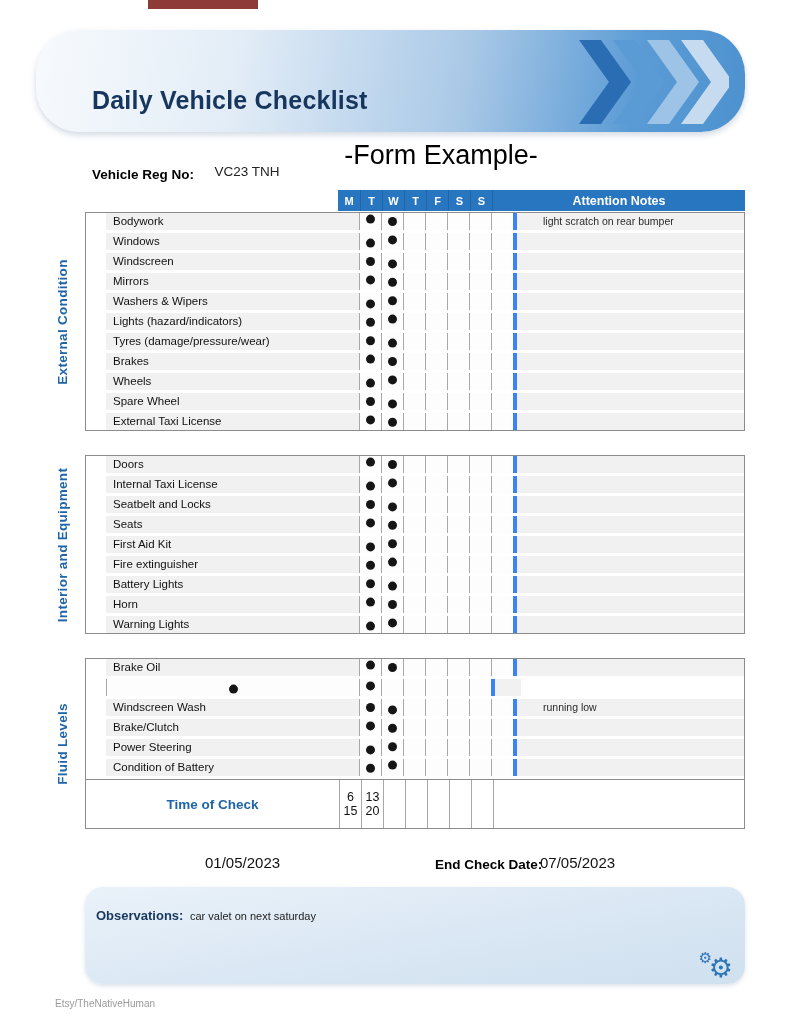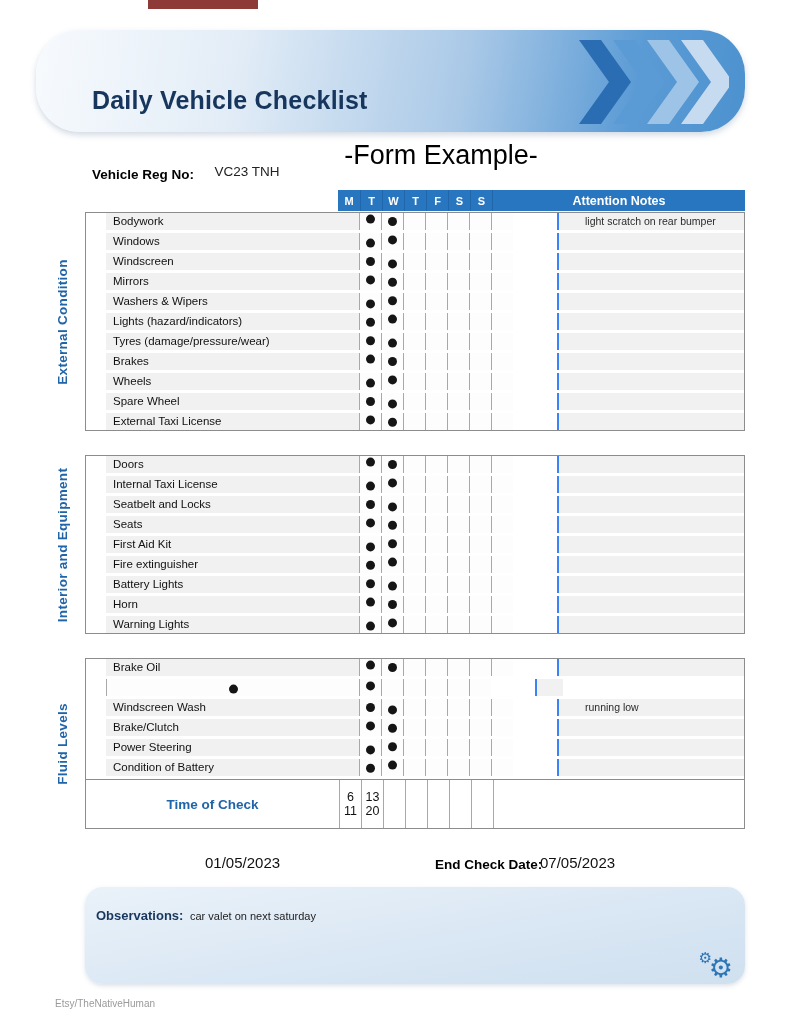--- a/index.html
+++ b/index.html
@@ -39,21 +39,21 @@
 
   .section { position:relative; border:1.5px solid #8c8c8c; margin-bottom:24px; }
   .section-label {
     position:absolute; top:50%; left:-24px; transform:translate(-50%,-50%) rotate(-90deg);
     white-space:nowrap; font-weight:bold; font-size:13.5px; color:var(--label-blue,#2065a8); letter-spacing:0.3px;
   }
   .row { height:17px; margin-bottom:3px;padding-left:20px; }
   .section .row:last-child { margin-bottom:0; }
   .cell-label { background:#f1f1f1; font-size:11.5px; line-height:17px; padding-left:7px; color:#111; white-space:nowrap; overflow:hidden; }
   .cell-day { background:#fdfdfd; border-left:1px solid #a8a8a8; display:flex; align-items:center; justify-content:center; }
-  .cell-note { background:#f1f1f1; border-left:2px solid #3b82f6; font-size:10.5px; line-height:17px; padding-left:26px; color:#2b2b2b; white-space:nowrap; overflow:hidden;margin-left:44px; }
+  .cell-note { background:#f1f1f1; border-left:4px solid #3b82f6; font-size:10.5px; line-height:17px; padding-left:26px; color:#2b2b2b; white-space:nowrap; overflow:hidden; }
   .dot { width:9px; height:9px; border-radius:50%; background:var(--dot,#151515); }
 
   .time-row { height:48px; margin-top:2px; border-top:1.5px solid #8c8c8c; }
   .time-label { display:flex; align-items:center; justify-content:center; font-weight:bold; font-size:13.5px; color:var(--label-blue,#2065a8); background:#fff; }
   .time-cell { border-left:1px solid #a8a8a8; background:#fff; display:flex; flex-direction:column; align-items:center; justify-content:center; font-size:12.5px; line-height:1.15; color:#111; }
   .time-note { border-left:1px solid #a8a8a8; background:#fff; }
 
   
   .dates { position:relative; margin:14px 49px 0 92px; height:24px; }
   .start-label { position:absolute; left:0; top:4px; font-weight:bold; font-size:13.5px;margin-top:37px; }
@@ -506,21 +506,21 @@
           <div class="cell-day"></div>
           <div class="cell-day"></div>
           <div class="cell-day"></div>
           <div class="cell-day"></div>
           <div class="cell-note"></div>
         </div>
         <div class="time-row">
           <div class="time-label">Time of Check</div>
           <div class="time-cell">
             <div>6</div>
-            <div>11</div>
+            <div>15</div>
           </div>
           <div class="time-cell">
             <div>13</div>
             <div>20</div>
           </div>
           <div class="time-cell"></div>
           <div class="time-cell"></div>
           <div class="time-cell"></div>
           <div class="time-cell"></div>
           <div class="time-cell"></div>

